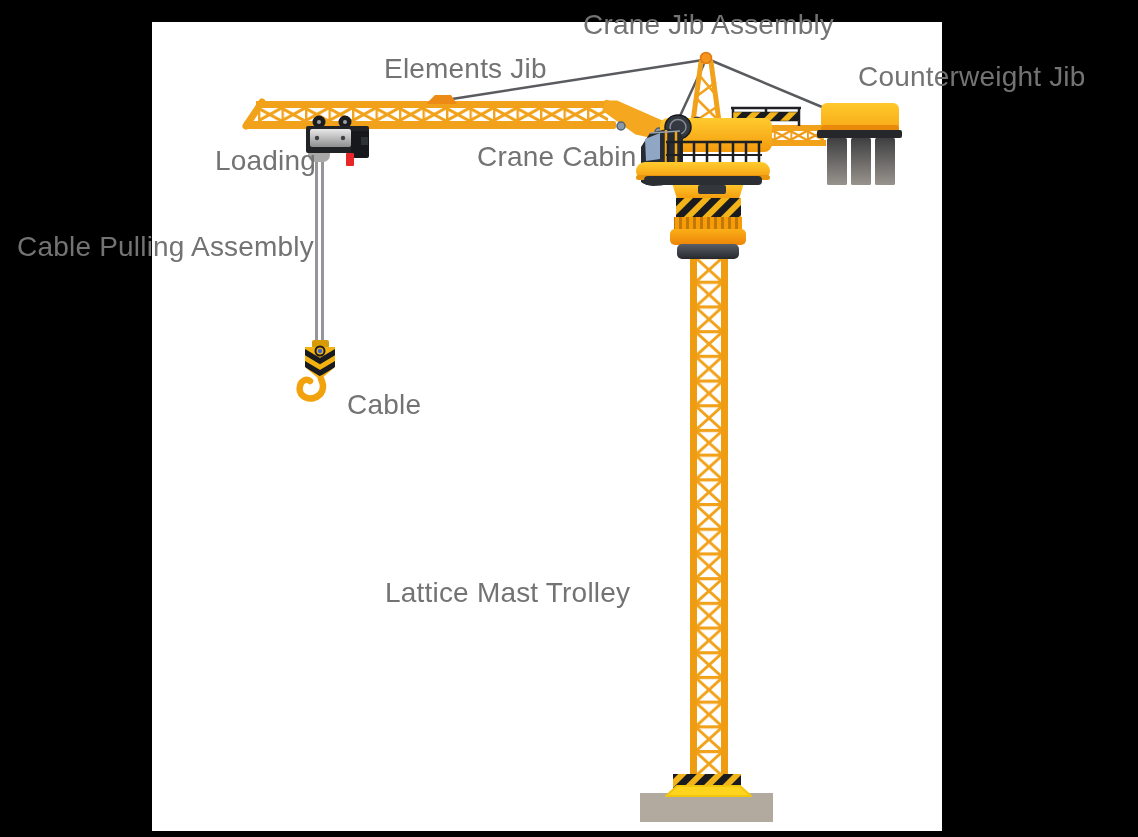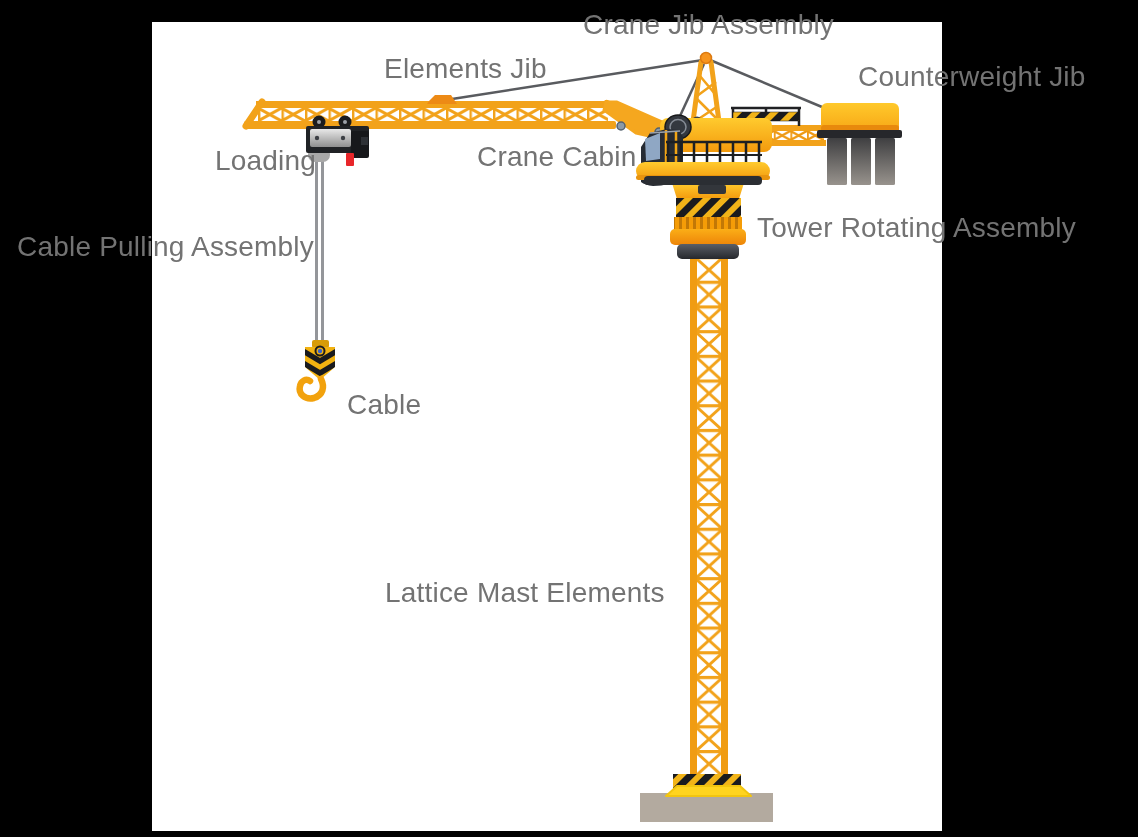--- a/index.html
+++ b/index.html
@@ -202,16 +202,15 @@
       <path d="M321,379 C325,387 323,395 314,398 C305,400 298,394 300,386 C301,381 306,378 310,381" stroke="#F2A20D" stroke-width="6.5" fill="none" stroke-linecap="round"></path>
     </g>
   </svg>
 
   <div class="lbl" id="l-craneJib">Crane Jib Assembly</div>
   <div class="lbl" id="l-loadingJib">Elements Jib</div>
   <div class="lbl" id="l-cwJib">Counterweight Jib</div>
   <div class="lbl" id="l-trolley">Loading</div>
   <div class="lbl" id="l-cabin">Crane Cabin</div>
   <div class="lbl" id="l-cablePull">Cable Pulling Assembly</div>
-  <div class="lbl" id="l-towerRot">Tower Rotating Assembly</div>
   <div class="lbl" id="l-hook">Cable</div>
-  <div class="lbl" id="l-lattice">Lattice Mast Elements</div>
+  <div class="lbl" id="l-lattice">Lattice Mast Trolley</div>
 </div>
 
 </body></html>

